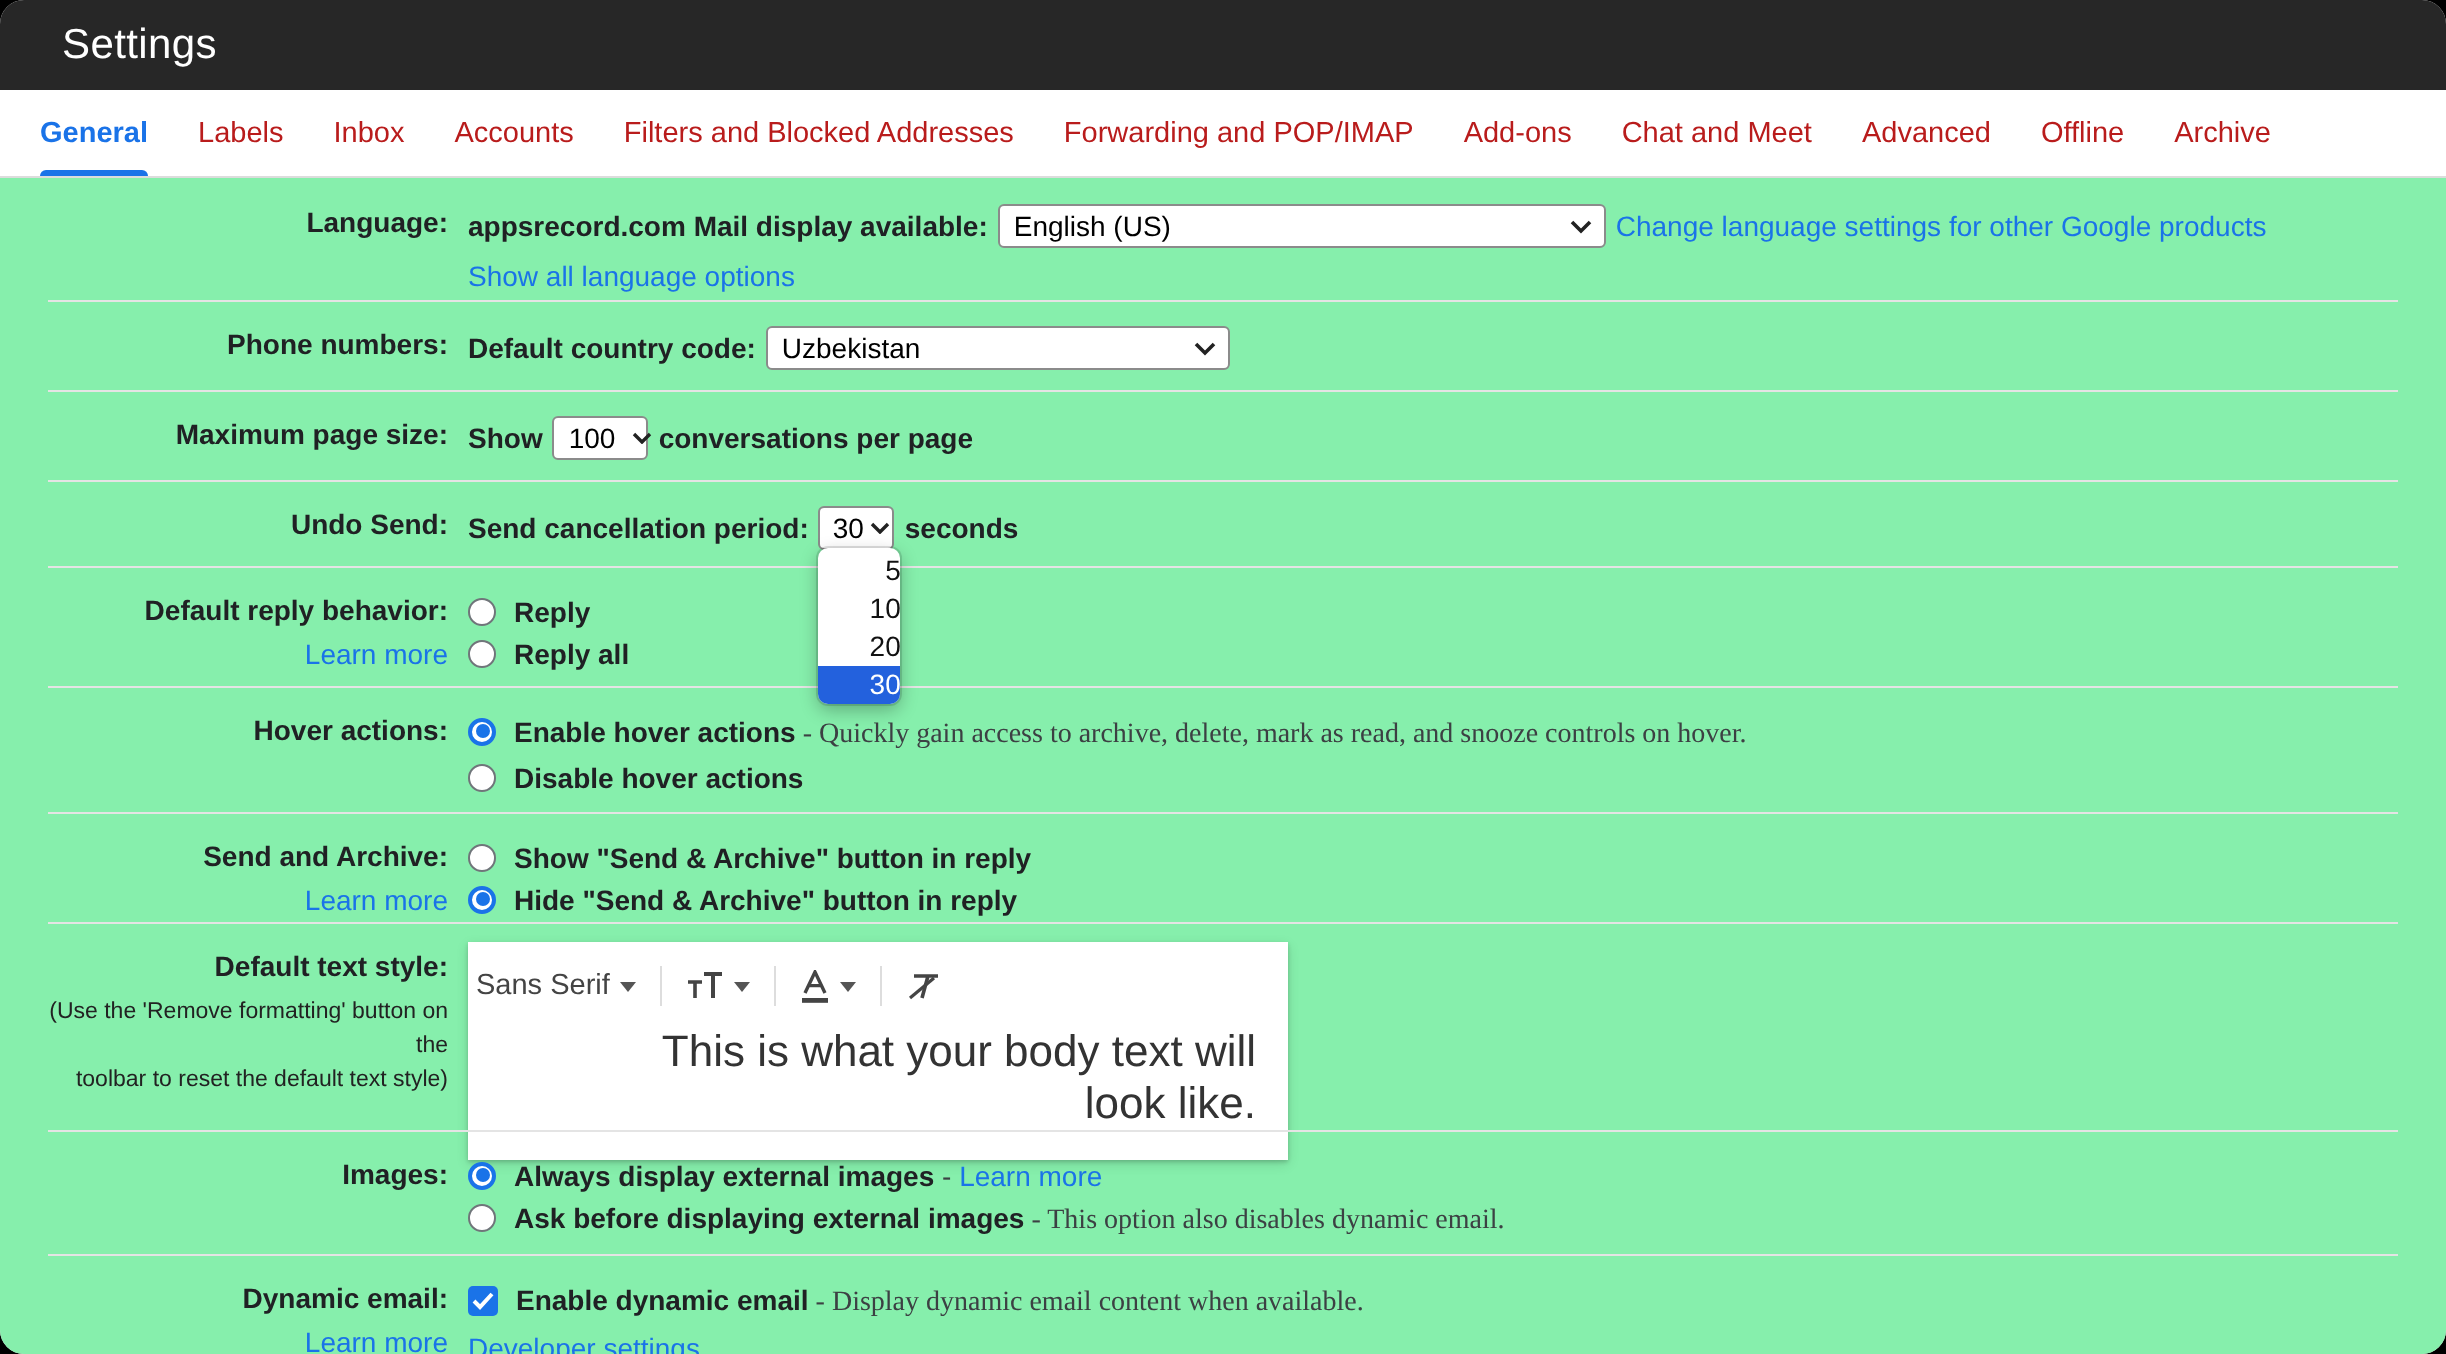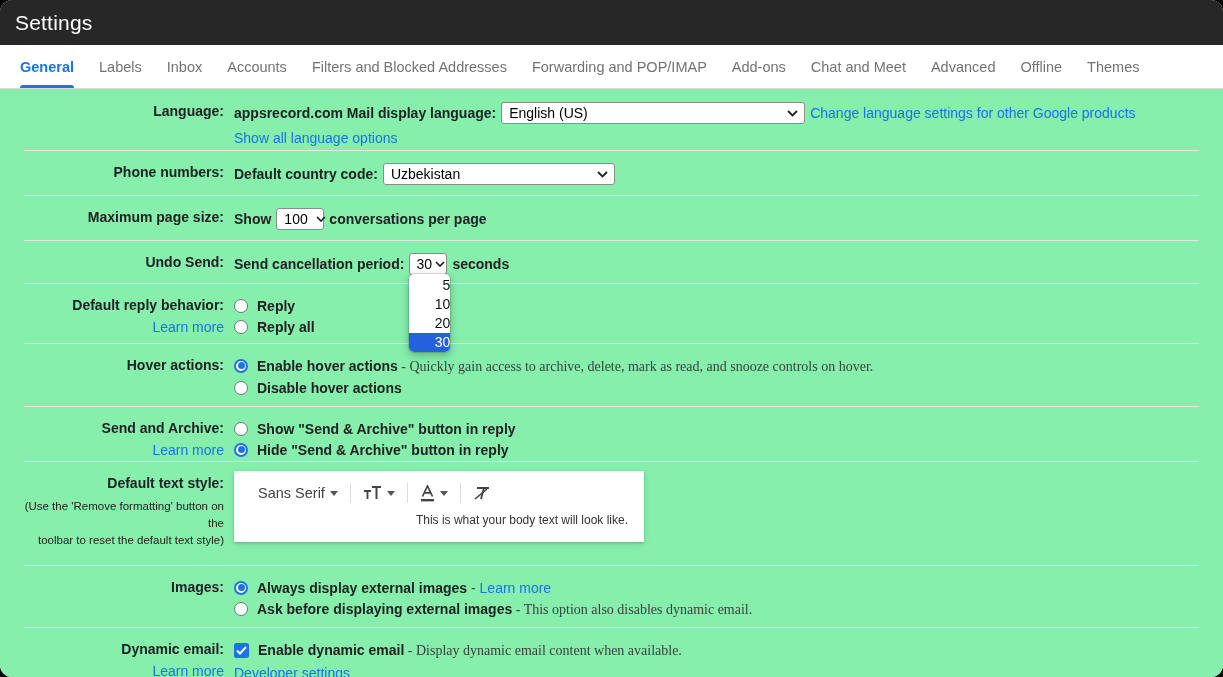--- a/index.html
+++ b/index.html
@@ -1,26 +1,26 @@
 <!DOCTYPE html>
 <html><head>
 <meta charset="utf-8">
 <style>
   html,body{margin:0;padding:0;background:#000;}
   *{box-sizing:border-box;}
   body{font-family:"Liberation Sans", sans-serif;}
   .window{width:1223px;height:677px;border-radius:12px;overflow:hidden;background:#f6f6f6;position:relative;}
 
   
-  .titlebar{height:45px;background:#272727;display:flex;align-items:center;padding-left:15px;}
+  .titlebar{height:45px;background:#272727;display:flex;align-items:center;padding-left:31px;}
   .titlebar .title{color:#fff;font-size:21px;font-weight:500;letter-spacing:.2px;}
 
   
   .tabbar{height:44px;background:#fff;border-bottom:1px solid #dcdcdc;display:flex;align-items:stretch;padding-left:20px;gap:25px;}
-  .tab{display:flex;align-items:center;position:relative;font-size:14.5px;color:#737373;cursor:pointer;white-space:nowrap;}
+  .tab{display:flex;align-items:center;position:relative;font-size:14.5px;color:#b91c1c;cursor:pointer;white-space:nowrap;}
   .tab.active{color:#1a73e8;font-weight:700;}
   .tab.active::after{content:"";position:absolute;left:0;right:0;bottom:0;height:3px;background:#1a73e8;border-radius:3px 3px 0 0;}
 
   
   .content{background:#86efac;text-align:right;}
   .row{display:flex;position:relative;}
   .row + .row::before{content:"";position:absolute;top:0;left:24px;right:24px;height:1px;background:#e4e4e4;}
   .label-col{width:234px;flex:none;padding:13px 10px 0 24px;}
   .content-col{flex:1;padding:13px 10px 0 0;}
   .row-label{font-size:14px;font-weight:700;color:#202124;line-height:19px;}
@@ -60,26 +60,26 @@
   
   .radio{width:14px;height:14px;border-radius:50%;border:1.5px solid #70757a;background:#fff;flex:none;cursor:pointer;}
   .radio.sel{border:2px solid #1a73e8;position:relative;}
   .radio.sel::after{content:"";position:absolute;left:50%;top:50%;width:7px;height:7px;margin:-3.5px 0 0 -3.5px;border-radius:50%;background:#1a73e8;}
   .checkbox{width:15px;height:15px;border-radius:2.5px;background:#1a73e8;flex:none;display:flex;align-items:center;justify-content:center;cursor:pointer;}
   .opt-line{display:flex;align-items:flex-start;gap:9px;font-size:14px;line-height:20px;margin-bottom:1px;}
   .opt-line .radio,.opt-line .checkbox{margin-top:2.5px;}
 
   
   .card{width:410px;background:#fff;box-shadow:0 1px 2px rgba(0,0,0,.18),0 2px 6px rgba(0,0,0,.12);}
-  .toolbar{display:flex;align-items:center;gap:9px;padding:12px 4px 2px;color:#444;margin-left:20px;}
+  .toolbar{display:flex;align-items:center;gap:9px;padding:12px 4px 2px;color:#444;}
   .tb-btn{display:flex;align-items:center;gap:5px;cursor:pointer;}
   .tb-fontname{font-size:14.5px;color:#444;}
   .tri{width:0;height:0;border-left:4px solid transparent;border-right:4px solid transparent;border-top:5px solid #555;}
   .tb-divider{width:1px;height:20px;background:#ddd;margin:0 3px;}
-  .preview{font-size:12px;color:#333;padding:8px 16px 15px;margin-left:45px;}
+  .preview{font-size:22px;color:#333;padding:8px 16px 15px;margin-left:45px;}
 
   .chev svg, .tb-btn svg{display:block;}
 </style>
 </head>
 <body>
 
 <div class="window">
 
   <div class="titlebar">
     <div class="title">Settings</div>
@@ -110,33 +110,33 @@
     <div class="tab">
         <span>Chat and Meet</span>
       </div>
     <div class="tab">
         <span>Advanced</span>
       </div>
     <div class="tab">
         <span>Offline</span>
       </div>
     <div class="tab">
-        <span>Themes</span>
+        <span>Archive</span>
       </div>
   </div>
 
   <div class="content">
 
     <div class="row r-language">
       <div class="label-col">
         <div class="row-label">Language:</div>
       </div>
       <div class="content-col">
         <div class="line">
-          <span class="b">appsrecord.com Mail display language:</span>
+          <span class="b">appsrecord.com Mail display available:</span>
           <div class="select sel-lang">
             <span>English (US)</span>
             <span class="chev">
                 <svg width="11" height="7" viewBox="0 0 11 7">
                   <path d="M1 1 L5.5 5.5 L10 1" fill="none" stroke="#222" stroke-width="1.8"></path>
                 </svg>
               </span>
           </div>
           <span class="link">Change language settings for other Google products</span>
         </div>

